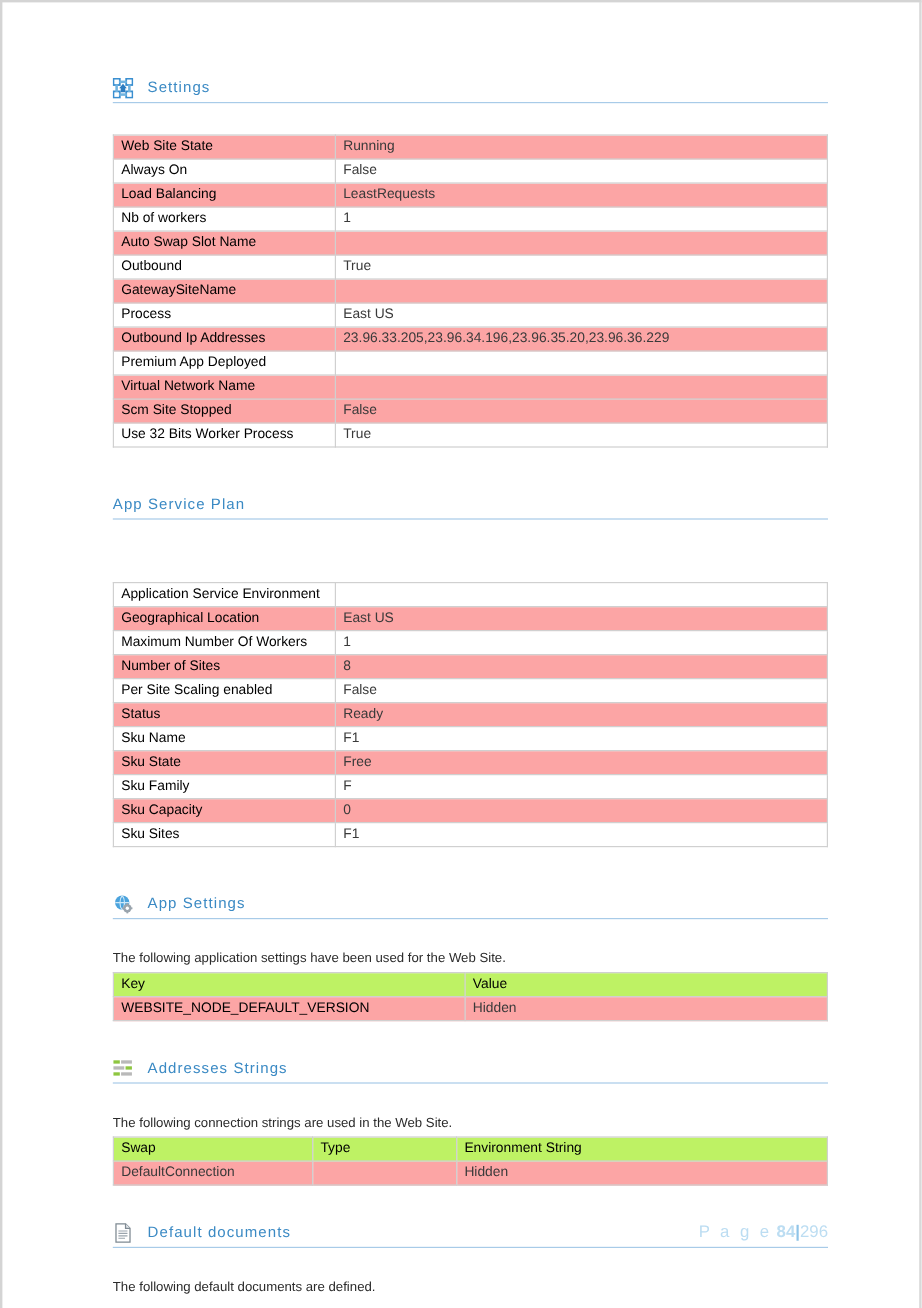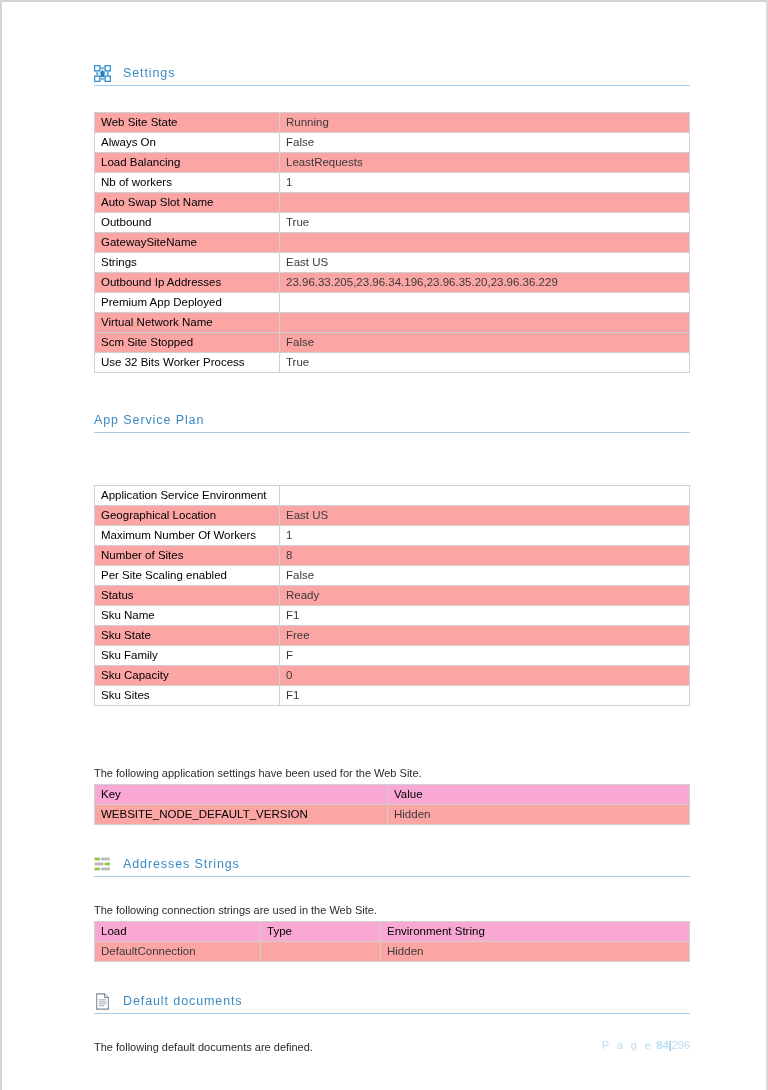--- a/index.html
+++ b/index.html
@@ -75,45 +75,45 @@
   .k-cell {
     font-weight: bold;
     color: #000000;
   }
   .v-cell {
     color: #3a3a3a;
   }
   .row-shade td { background: #fca5a5; }
   .row-plain td { background: #ffffff; margin-left: 36px; }
   .hdr-row th {
-    background: #f9a8d4;
+    background: #bef264;
     font-weight: bold;
     color: #000000;
     border: 1px solid #b4b4b4;
   }
   .kv-table col.c1 { width: 185px; }
 
   .lead {
     font-size: 11px;
     color: #2b2b2b;
     line-height: 15px;
     margin: 0 0 3px 0;
   }
   .gap-md { height: 22px; }
   .gap-lg { height: 30px; }
   .gap-xl { height: 38px; }
 
   
   .footer {
     position: absolute;
     left: 92px;
-    top: 1037px;
+    top: 1016px;
     width: 596px;
     text-align: right;
-    font-size: 11px;
+    font-size: 14px;
     color: #bcddf2;
   }
   .footer .pword { letter-spacing: 2.4px; }
   .footer .pnum { font-weight: bold; color: #bcddf2; }
   .footer .psep { font-weight: bold; color: #8fc4e8; }
   .footer .ptot { color: #bcddf2; }
 </style>
 </head>
 <body>
 
@@ -165,21 +165,21 @@
           </tr>
           <tr class="row-plain">
             <td class="k-cell">Outbound</td>
             <td class="v-cell">True</td>
           </tr>
           <tr class="row-shade">
             <td class="k-cell">GatewaySiteName</td>
             <td class="v-cell"></td>
           </tr>
           <tr class="row-plain">
-            <td class="k-cell">Strings</td>
+            <td class="k-cell">Process</td>
             <td class="v-cell">East US</td>
           </tr>
           <tr class="row-shade">
             <td class="k-cell">Outbound Ip Addresses</td>
             <td class="v-cell">23.96.33.205,23.96.34.196,23.96.35.20,23.96.36.229</td>
           </tr>
           <tr class="row-plain">
             <td class="k-cell">Premium App Deployed</td>
             <td class="v-cell"></td>
           </tr>
@@ -255,20 +255,35 @@
           </tr>
           <tr class="row-plain">
             <td class="k-cell">Sku Sites</td>
             <td class="v-cell">F1</td>
           </tr>
         </tbody>
     </table>
 
     <div class="gap-xl"></div>
 
+    <div class="heading">
+      <svg class="heading-icon" viewBox="0 0 16 16">
+        <circle cx="7.4" cy="6.8" r="5.6" fill="#4ba3dd"></circle>
+        <path d="M1.9 6.8 h11 M7.4 1.2 c2.4 2.6 2.4 8.6 0 11.2 M7.4 1.2 c-2.4 2.6 -2.4 8.6 0 11.2" stroke="#cfe9f9" stroke-width="0.9" fill="none"></path>
+        <circle cx="11.4" cy="11.2" r="3.3" fill="#9aa4ad"></circle>
+        <circle cx="11.4" cy="11.2" r="1.3" fill="#ffffff"></circle>
+        <g fill="#9aa4ad">
+          <rect x="10.7" y="7.2" width="1.4" height="1.8"></rect>
+          <rect x="10.7" y="13.4" width="1.4" height="1.8"></rect>
+          <rect x="7.4" y="10.5" width="1.8" height="1.4"></rect>
+          <rect x="13.6" y="10.5" width="1.8" height="1.4"></rect>
+        </g>
+      </svg>
+      <span class="heading-text">App Settings</span>
+    </div>
 
     <div class="gap-md"></div>
 
     <p class="lead">The following application settings have been used for the Web Site.</p>
 
     <table class="doc-table">
       <colgroup>
           <col style="width:293px">
           <col>
         </colgroup>
@@ -305,21 +320,21 @@
     <p class="lead">The following connection strings are used in the Web Site.</p>
 
     <table class="doc-table">
       <colgroup>
           <col style="width:166px">
           <col style="width:120px">
           <col>
         </colgroup>
       <thead>
           <tr class="hdr-row">
-            <th>Load</th>
+            <th>Swap</th>
             <th>Type</th>
             <th>Environment String</th>
           </tr>
         </thead>
       <tbody>
           <tr class="row-shade">
             <td class="v-cell">DefaultConnection</td>
             <td class="v-cell"></td>
             <td class="v-cell">Hidden</td>
           </tr>

